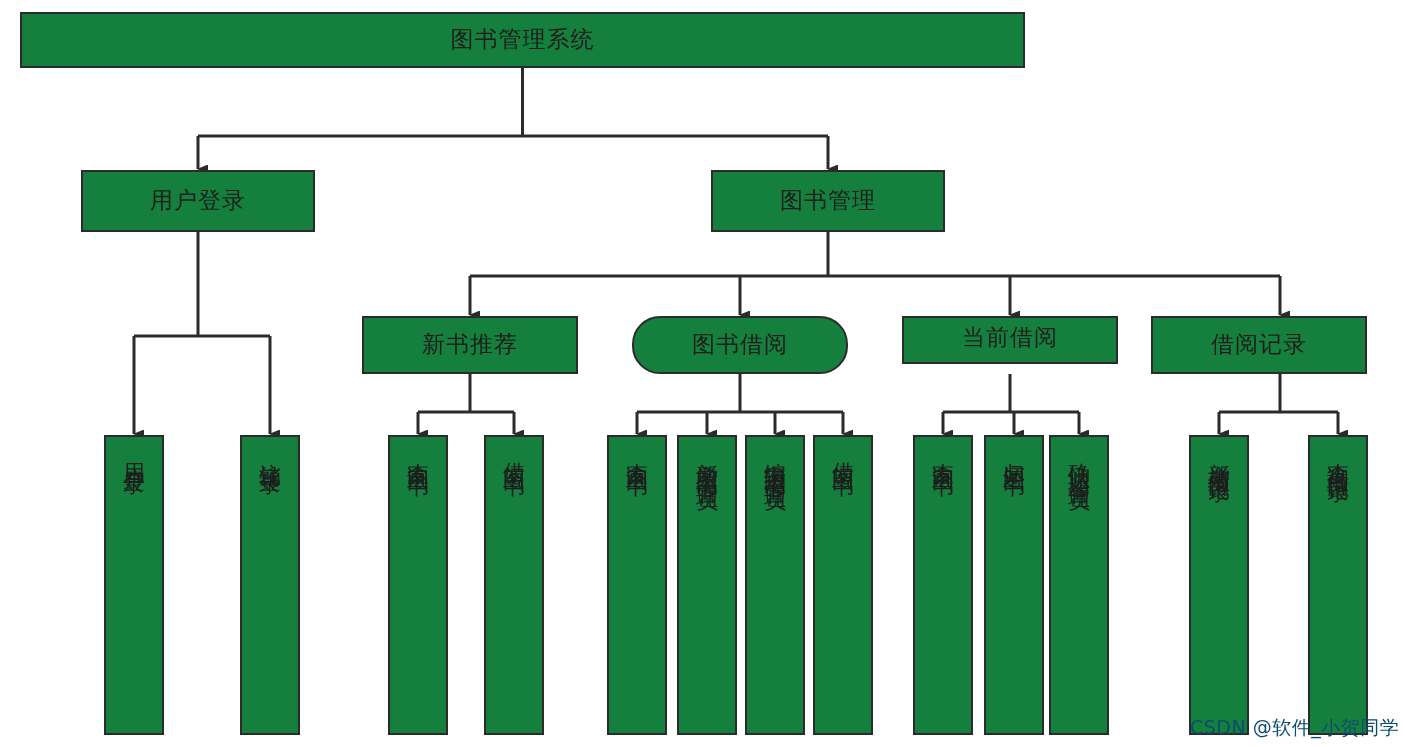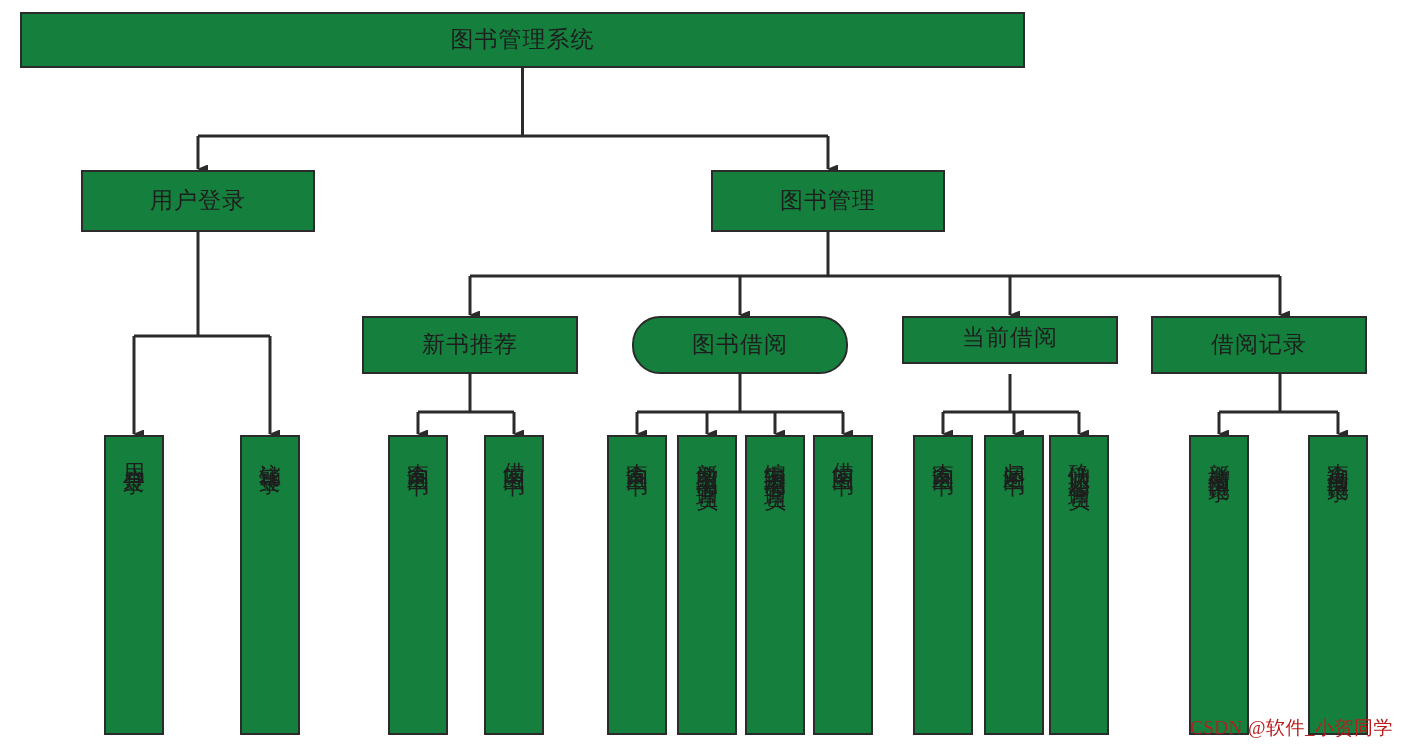--- a/index.html
+++ b/index.html
@@ -51,26 +51,25 @@
   .node-v .node-label {
     writing-mode: vertical-rl;
     text-orientation: upright;
     font-size: 22px;
     letter-spacing: 4px;
     line-height: 1;
     white-space: nowrap;
   }
   .watermark {
     position: absolute;
-    color: #b91c1c;
+    color: #0c4a6e;
     font-size: 19px;
     letter-spacing: 0.5px;
     white-space: nowrap;
     pointer-events: none;
-    font-family: Liberation Serif, serif;
   }
 </style>
 </head>
 <body>
 
 <div id="canvas">
 
   <svg id="diagram-svg" viewBox="0 0 1405 747">
     <defs>
       <marker id="arrowhead" markerWidth="9" markerHeight="11" refX="4.5" refY="10" orient="auto" markerUnits="userSpaceOnUse">

